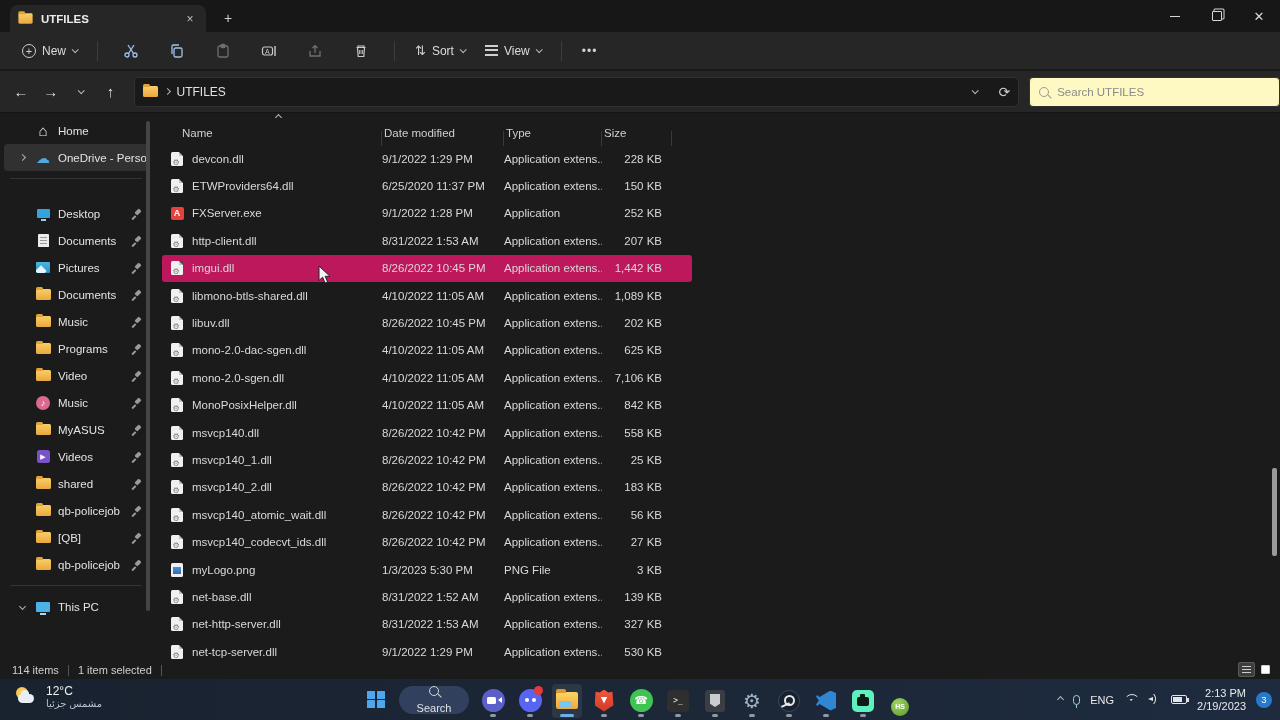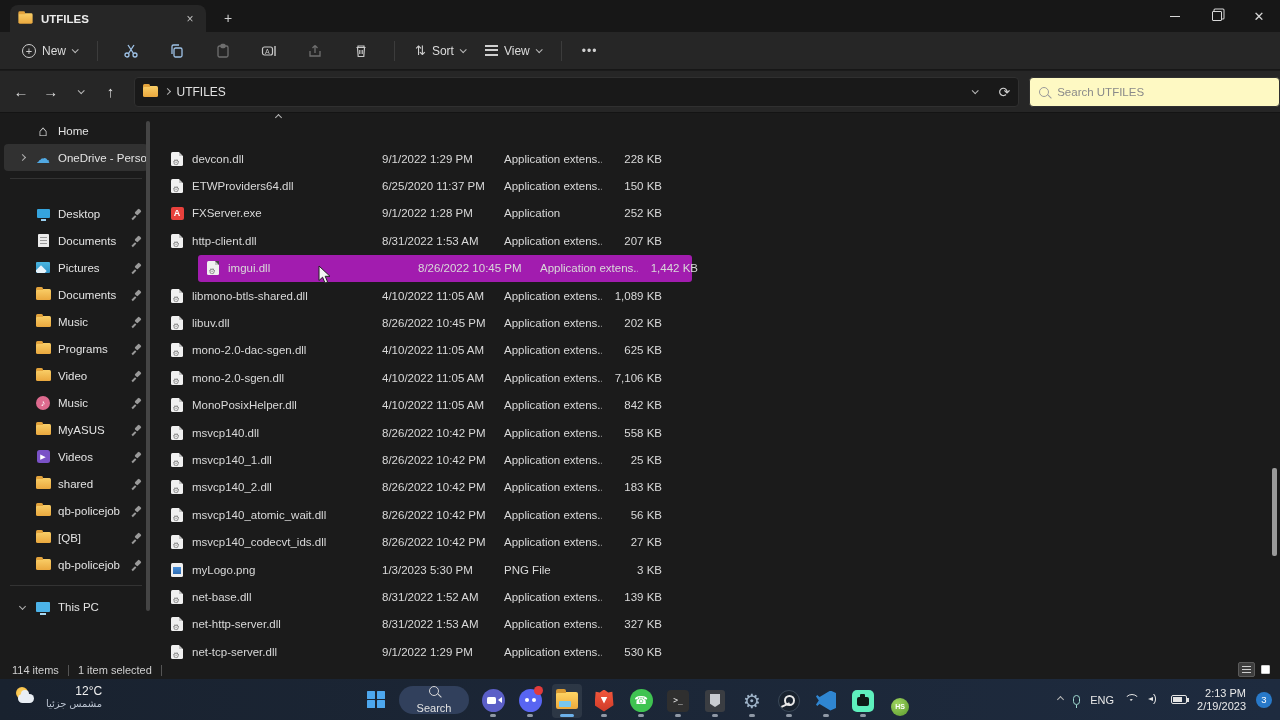--- a/index.html
+++ b/index.html
@@ -110,21 +110,21 @@
   .content { position:absolute; left:152px; top:0; width:1128px; height:548px; }
   .sort-indicator { position:absolute; left:124px; top:2px; }
   .list-header { position:absolute; left:10px; top:8px; width:530px; display:grid;
                  grid-template-columns:30px 190px 122px 98px 70px; align-items:center; height:24px; }
   .hdr-cell { font-size:11.5px; color:#cfcfcf; position:relative; padding-left:2px; }
   .hdr-cell.first { grid-column:1 / span 2; padding-left:20px; }
   .hdr-sep { position:absolute; right:0; top:4px; width:1px; height:15px; background:#3a3a3a; }
   .rows { position:absolute; left:10px; top:32px; width:530px; }
   .row { display:grid; grid-template-columns:30px 190px 122px 98px 70px; align-items:center;
          height:27.4px; border-radius:3px; }
-  .row.selected { background:#a21caf;margin-left:36px; }
+  .row.selected { background:#be185d; }
   .fi { display:flex; align-items:center; justify-content:center; }
   .cell { font-size:11.5px; color:#d9d9d9; white-space:nowrap; overflow:hidden; }
   .cell.size { text-align:right; padding-right:10px; }
   .icon-dll { width:12px; height:14px; background:#f0f0f0; border-radius:1.5px; position:relative; }
   .icon-dll::before { content:""; position:absolute; right:0; top:0; border-left:4px solid #c4c4c4;
                       border-top:4px solid #1b1b1b; }
   .row.selected .icon-dll::before { border-top-color:#454545; }
   .icon-dll::after { content:"⚙"; position:absolute; left:1.5px; bottom:-1px; font-size:8px; color:#7d7d7d; }
   .icon-exe { width:13px; height:13px; background:#e8413c; border-radius:2px; display:flex;
               align-items:center; justify-content:center; }
@@ -140,21 +140,21 @@
   .sb-sep { width:1px; height:11px; background:#555; margin:0 9px; }
   .sb-right { position:absolute; right:6px; top:1px; display:flex; gap:2px; }
   .sb-btn { width:17px; height:15px; border-radius:2px; display:flex; align-items:center; justify-content:center; }
   .sb-btn.active { background:#3d3d3d; border:1px solid #5a5a5a; }
   .glyph-details { width:9px; height:7px; background:linear-gradient(#cfcfcf 1.4px,transparent 1.4px,transparent 2.8px,#cfcfcf 2.8px,#cfcfcf 4.2px,transparent 4.2px,transparent 5.6px,#cfcfcf 5.6px); }
   .glyph-largeicons { width:9px; height:9px; border:1.2px solid #cfcfcf; border-radius:1px; background:#fff; }
 
   
   .taskbar { position:absolute; left:0; top:679px; width:1280px; height:41px;
              background:linear-gradient(90deg,#19222f,#1e2b3f); display:flex; align-items:center; }
-  .weather { position:absolute; left:14px; top:5px; display:flex; gap:8px; align-items:center;text-align:right; }
+  .weather { position:absolute; left:14px; top:5px; display:flex; gap:8px; align-items:center; }
   .wicon { position:relative; width:24px; height:20px; }
   .wicon .sun { position:absolute; left:2px; top:0; width:12px; height:12px; border-radius:50%;
                 background:radial-gradient(#ffd76b,#f5b93c); }
   .wicon .cloud { position:absolute; left:4px; top:7px; width:16px; height:9px; border-radius:6px; background:#e9eef4; }
   .wicon .cloud::before { content:""; position:absolute; left:3px; top:-4px; width:8px; height:8px;
                 border-radius:50%; background:#e9eef4; }
   .wtemp { font-size:12px; color:#f0f0f0; }
   .wcond { font-size:10px; color:#b9c2cf; }
   .tb-center { position:absolute; left:362px; top:0; height:41px; display:flex; align-items:center; gap:9px; }
   .start-btn { width:28px; height:28px; display:flex; align-items:center; justify-content:center; border-radius:4px; }
@@ -542,20 +542,34 @@
         <div class="side-item">
           <span class="chev-slot"></span>
 
         </div>
       </div>
       <div class="side-scroll"></div>
     </div>
 
     <div class="content">
       <span class="chev chev-up sort-indicator"></span>
+      <div class="list-header">
+        <div class="hdr-cell first">
+          <span>Name</span><span class="hdr-sep"></span>
+        </div>
+        <div class="hdr-cell">
+          <span>Date modified</span><span class="hdr-sep"></span>
+        </div>
+        <div class="hdr-cell">
+          <span>Type</span><span class="hdr-sep"></span>
+        </div>
+        <div class="hdr-cell">
+          <span>Size</span><span class="hdr-sep"></span>
+        </div>
+      </div>
       <div class="rows">
 
           <div class="row">
             <span class="fi">
               <span class="icon-dll"></span>
             </span>
             <span class="cell">devcon.dll</span>
             <span class="cell">9/1/2022 1:29 PM</span>
             <span class="cell">Application extens...</span>
             <span class="cell size">228 KB</span>

